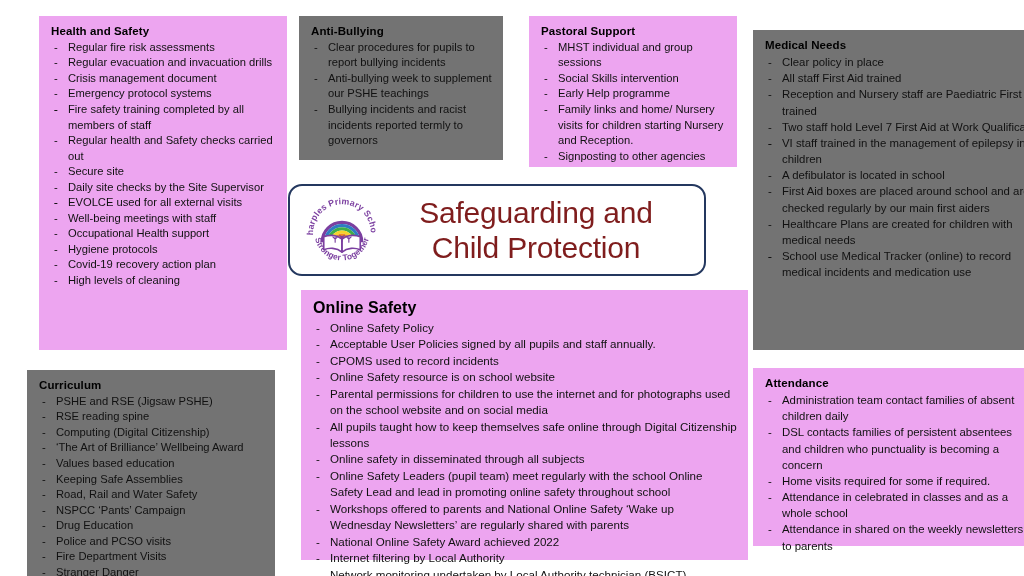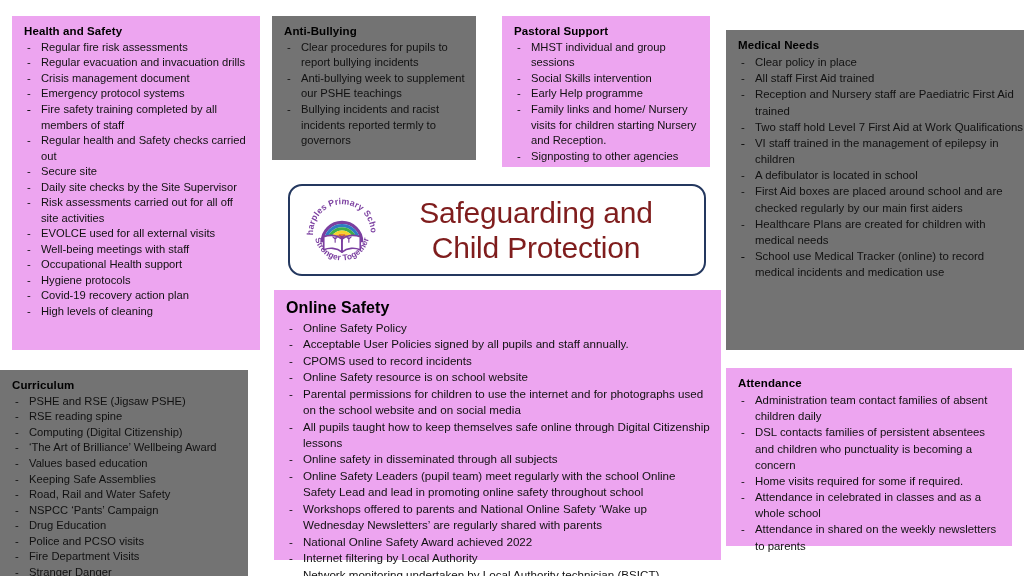--- a/index.html
+++ b/index.html
@@ -13,20 +13,21 @@
     height: 576px;
     position: relative;
     overflow: hidden;
     font-family: "Liberation Sans", sans-serif;
     color: #111111;
   }
   .panel {
     position: absolute;
     box-sizing: border-box;
     padding: 8px 10px 4px 12px;
+    margin-left: 27px;
   }
   .panel.pink  { background: #EDA5F0; }
   .panel.gray  { background: #737373; }
 
   .panel-title {
     font-weight: bold;
     font-size: 11.5px;
     line-height: 1.3;
     margin: 0 0 1px 0;
     color: #000000;
@@ -110,21 +111,21 @@
   <ul class="panel-list">
       <li><span class="dash">-</span><span>Regular fire risk assessments</span></li>
       <li><span class="dash">-</span><span>Regular evacuation and invacuation drills</span></li>
       <li><span class="dash">-</span><span>Crisis management document</span></li>
       <li><span class="dash">-</span><span>Emergency protocol  systems</span></li>
       <li><span class="dash">-</span></li>
       <li><span class="dash">-</span><span>Fire safety training completed by all members of staff</span></li>
       <li><span class="dash">-</span><span>Regular health and Safety checks carried out</span></li>
       <li><span class="dash">-</span><span>Secure site</span></li>
       <li><span class="dash">-</span><span>Daily site checks by the Site Supervisor</span></li>
-      <li><span class="dash">-</span><span>Risk assessments carried out for all off site activities</span></li>
+      <li><span class="dash">-</span></li>
       <li><span class="dash">-</span><span>EVOLCE used for all external visits</span></li>
       <li><span class="dash">-</span><span>Well-being meetings with staff</span></li>
       <li><span class="dash">-</span><span>Occupational Health support</span></li>
       <li><span class="dash">-</span><span>Hygiene protocols</span></li>
       <li><span class="dash">-</span><span>Covid-19 recovery action plan</span></li>
       <li><span class="dash">-</span><span>High levels of cleaning</span></li>
     </ul>
 </section>
 
 <section class="panel gray" id="curriculum-panel">

